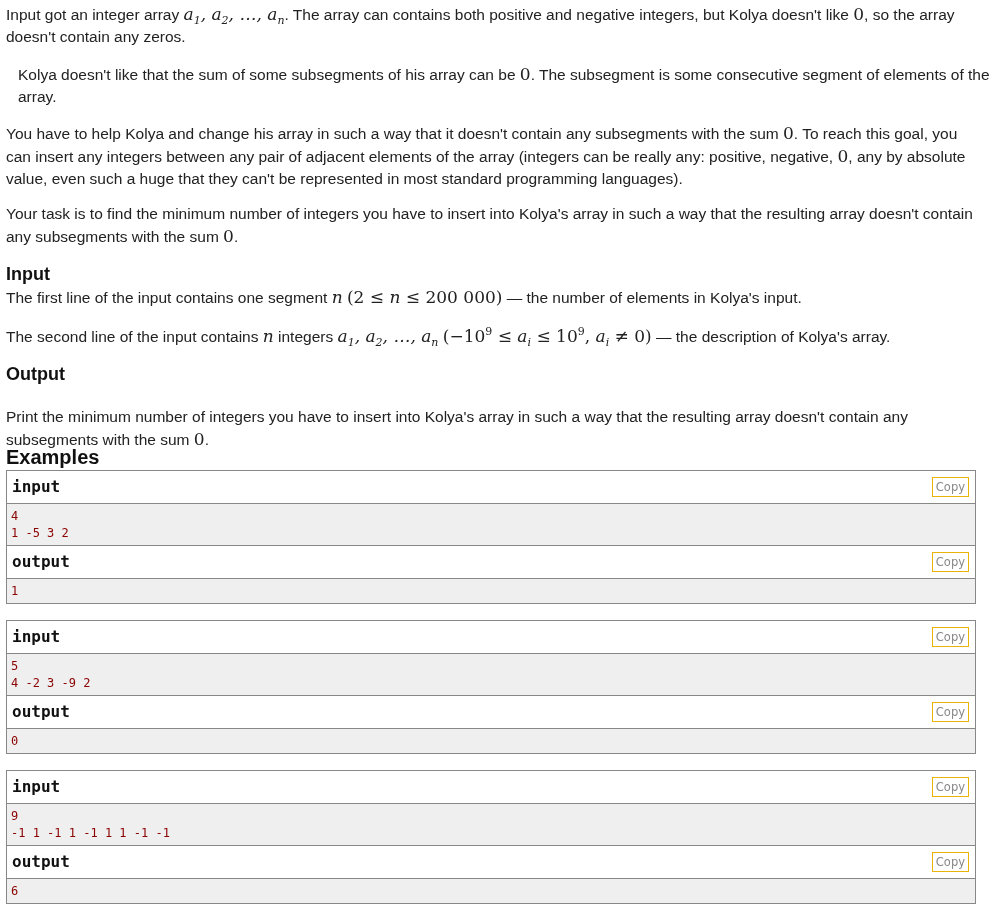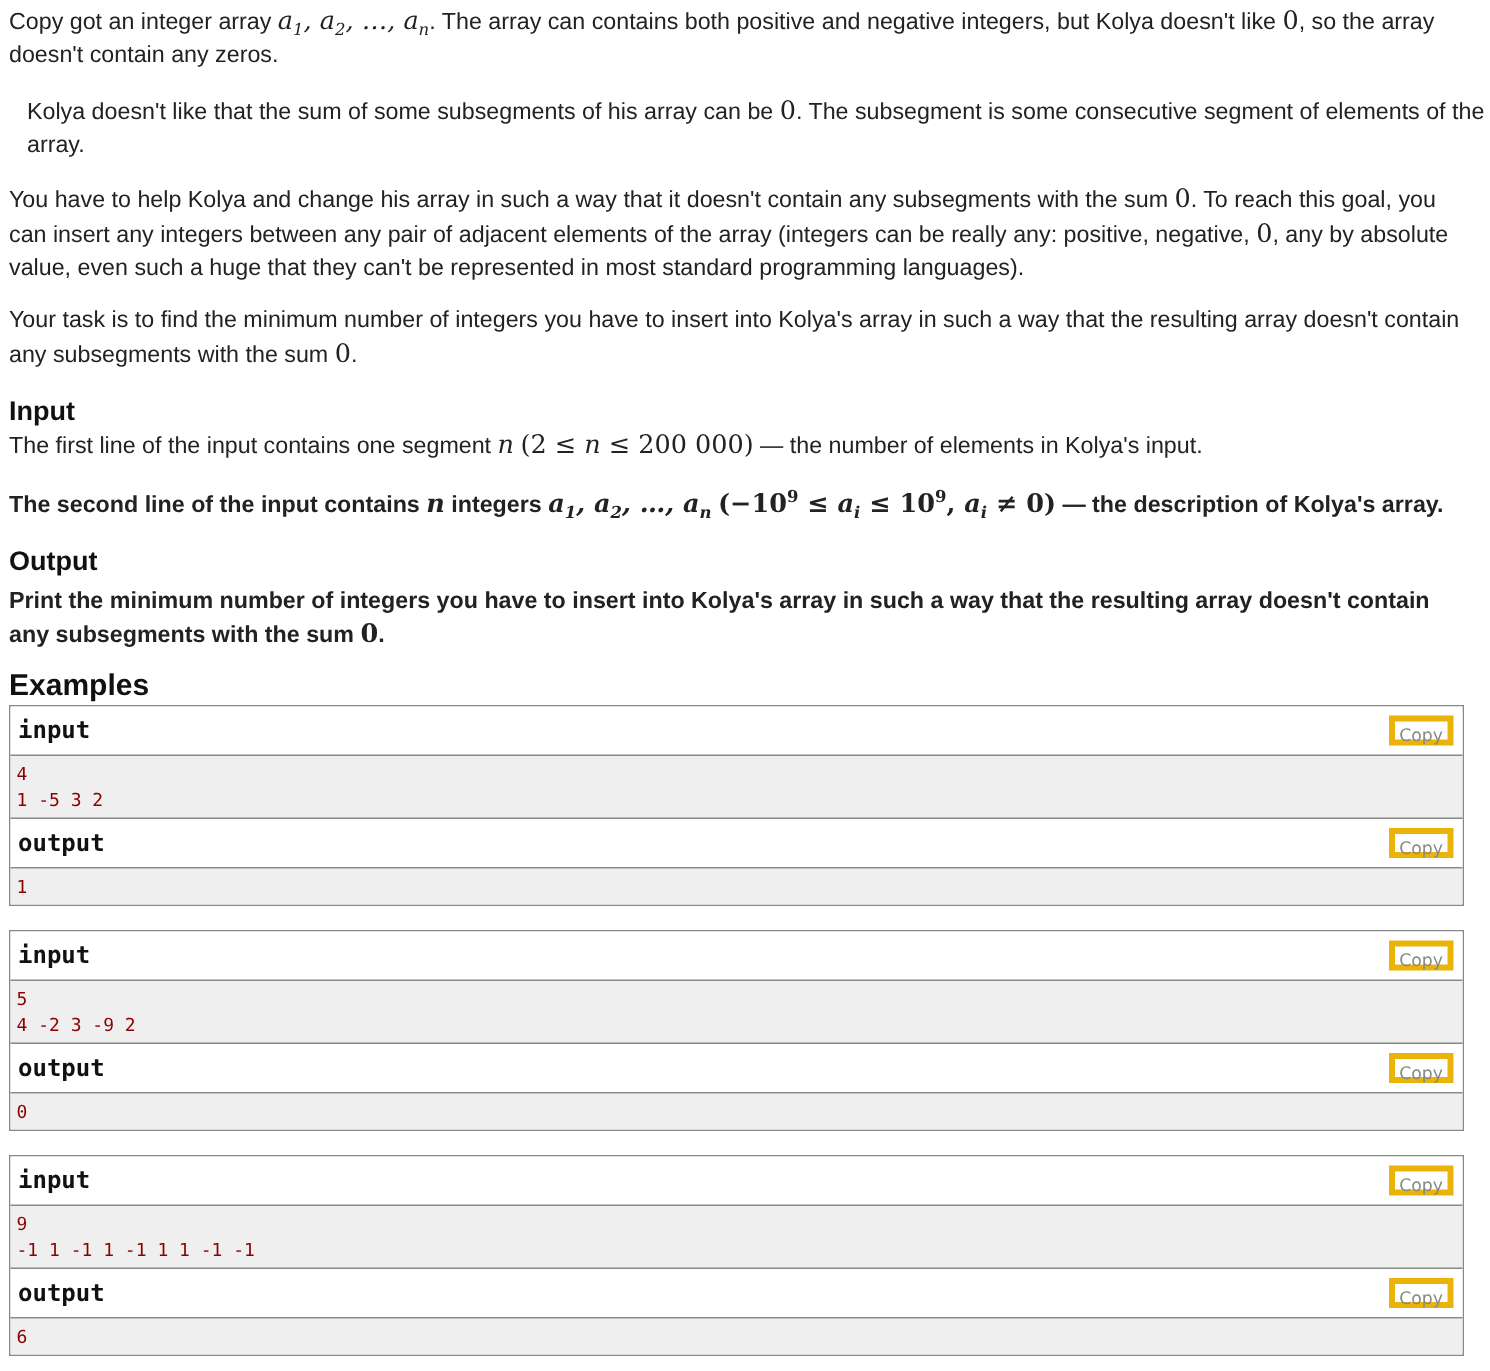--- a/index.html
+++ b/index.html
@@ -17,23 +17,23 @@
   .p1 { position: absolute; top: 3px; left: 6px; width: 975px; }
   .p2 { position: absolute; top: 63px; left: 18px; width: 975px; }
   .p3 { position: absolute; top: 122px; left: 6px; width: 975px; }
   .p4 { position: absolute; top: 203px; left: 6px; width: 975px; }
   .sec-title {
     position: absolute; left: 6px;
     font-weight: bold; font-size: 18px; line-height: 22px; color: #111;
   }
   .in-title { top: 263px; }
   .in-p1 { position: absolute; top: 286px; left: 6px; width: 975px; }
-  .in-p2 { position: absolute; top: 325px; left: 6px; width: 975px; font-weight: bold; }
+  .in-p2 { position: absolute; top: 325px; left: 6px; width: 975px; }
   .out-title { top: 363px; }
-  .out-p1 { position: absolute; top: 390px; left: 6px; width: 975px; font-weight: bold; }
+  .out-p1 { position: absolute; top: 406px; left: 6px; width: 975px; }
   .ex-title {
     position: absolute; left: 6px; top: 446px;
     font-weight: bold; font-size: 20px; line-height: 22px; color: #111;
   }
   .m {
     font-family: "DejaVu Serif", "Liberation Serif", serif;
     font-style: italic;
     font-size: 17px;
   }
   .mr {
@@ -57,21 +57,21 @@
   .ex-header .label {
     position: absolute; left: 5px; top: 5px;
     font-family: "DejaVu Sans Mono", "Liberation Mono", monospace;
     font-weight: bold;
     font-size: 16px;
     line-height: 22px;
     color: #111;
   }
   .copy-btn {
     position: absolute; right: 6px; top: 6px;
-    border: 4px solid #eab308;
+    border: 1px solid #eab308;
     background: #ffffff;
     color: #888888;
     font-family: "DejaVu Sans", sans-serif;
     font-size: 11.5px;
     line-height: 18px;
     padding: 0 3px;
     height: 20px;
     box-sizing: border-box;
     cursor: pointer;
   }
@@ -89,21 +89,21 @@
   .ex-data.out { height: 24px; padding-top: 4px; }
   .ex1 { top: 470px; }
   .ex2 { top: 620px; }
   .ex3 { top: 770px; }
 </style>
 </head>
 <body>
 
 <div class="page">
 
-  <p class="para p1"><span>Copy got an integer array </span><span class="m">a<sub>1</sub>, a<sub>2</sub>, …, a<sub>n</sub></span><span>. The array can contains both positive and negative integers, but Kolya doesn't like </span><span class="mr">0</span><span>, so the array doesn't contain any zeros.</span></p>
+  <p class="para p1"><span>Input got an integer array </span><span class="m">a<sub>1</sub>, a<sub>2</sub>, …, a<sub>n</sub></span><span>. The array can contains both positive and negative integers, but Kolya doesn't like </span><span class="mr">0</span><span>, so the array doesn't contain any zeros.</span></p>
 
   <p class="para p2"><span>Kolya doesn't like that the sum of some subsegments of his array can be </span><span class="mr">0</span><span>. The subsegment is some consecutive segment of elements of the array.</span></p>
 
   <p class="para p3"><span>You have to help Kolya and change his array in such a way that it doesn't contain any subsegments with the sum </span><span class="mr">0</span><span>. To reach this goal, you can insert any integers between any pair of adjacent elements of the array (integers can be really any: positive, negative, </span><span class="mr">0</span><span>, any by absolute value, even such a huge that they can't be represented in most standard programming languages).</span></p>
 
   <p class="para p4"><span>Your task is to find the minimum number of integers you have to insert into Kolya's array in such a way that the resulting array doesn't contain any subsegments with the sum </span><span class="mr">0</span><span>.</span></p>
 
   <div class="sec-title in-title">Input</div>
   <p class="para in-p1"><span>The first line of the input contains one segment </span><span class="m">n</span> <span class="mr">(2 ≤ <i>n</i> ≤ 200 000)</span><span> — the number of elements in Kolya's input.</span></p>
   <p class="para in-p2"><span>The second line of the input contains </span><span class="m">n</span><span> integers </span><span class="m">a<sub>1</sub>, a<sub>2</sub>, …, a<sub>n</sub></span> <span class="mr">(−10<sup>9</sup> ≤ <i>a<sub>i</sub></i> ≤ 10<sup>9</sup>, <i>a<sub>i</sub></i> ≠ 0)</span><span> — the description of Kolya's array.</span></p>

